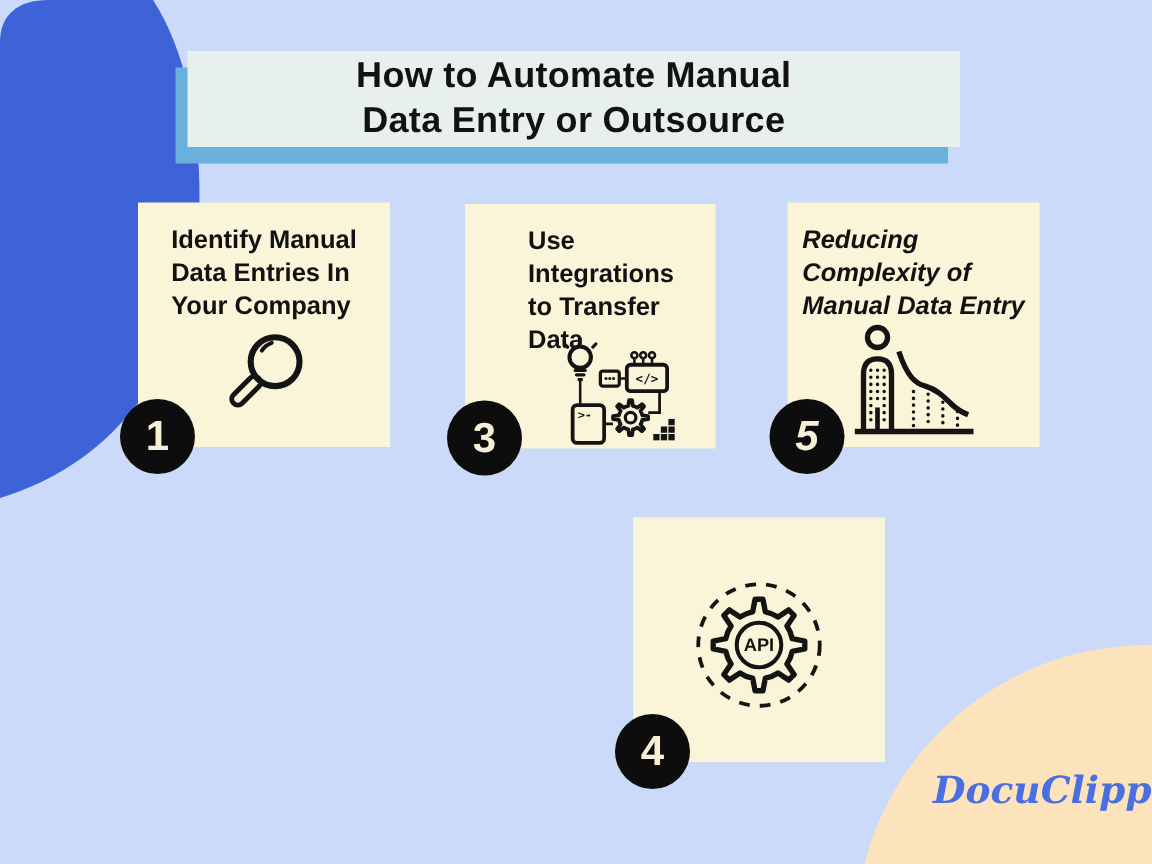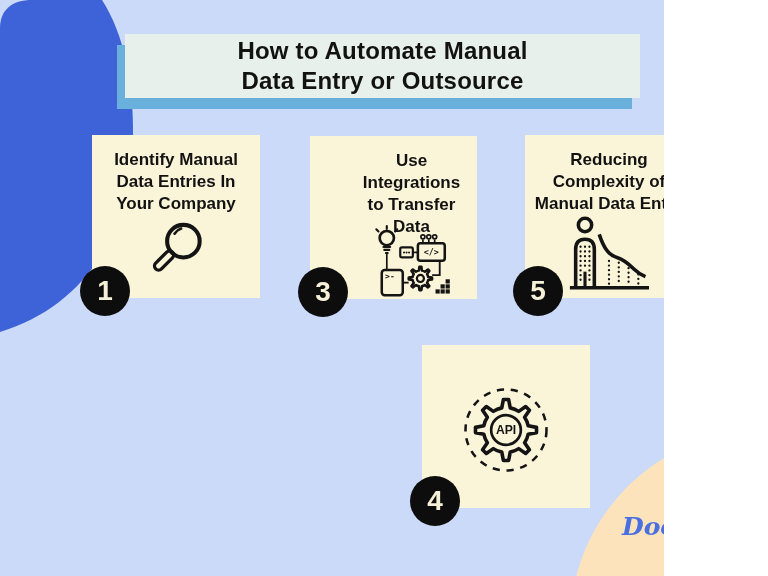--- a/index.html
+++ b/index.html
@@ -2,33 +2,33 @@
 <html style="--bg: #cbdaf9; --blob_blue: #3e63d9; --banner_bg: #e7f0eb; --banner_shadow: #69b0dc; --card_bg: #faf4d8; --ink: #121212; --badge_bg: #0d0d0d; --badge_text: #f6f0d6; --brand_blue: #4a6fe0; --peach: #fce3bc;"><head>
 <meta charset="utf-8">
 <style>
   :root{
     --bg:#cbdaf9; --blob_blue:#3e63d9; --banner_bg:#e7f0eb; --banner_shadow:#69b0dc;
     --card_bg:#faf4d8; --ink:#121212; --badge_bg:#0d0d0d; --badge_text:#f6f0d6;
     --brand_blue:#4a6fe0; --peach:#fce3bc;
   }
   html,body{margin:0;padding:0;}
   body{width:768px;height:576px;overflow:hidden;font-family:"Liberation Sans",sans-serif;}
-  .stage{position:relative;width:664px;height:576px;background:var(--bg);overflow:hidden;}
+  .stage{position:relative;width:768px;height:576px;background:var(--bg);overflow:hidden;}
   .blob{position:absolute;left:0;top:0;z-index:0;}
   .peach-circle{position:absolute;left:570px;top:430px;width:390px;height:390px;border-radius:50%;
     background:var(--peach);z-index:1;}
   .banner-shadow{position:absolute;left:117px;top:45px;width:515px;height:64px;
     background:var(--banner_shadow);z-index:2;}
   .banner{position:absolute;left:125px;top:34px;width:515px;height:64px;background:var(--banner_bg);
     z-index:3;display:flex;align-items:center;justify-content:center;}
   .banner-title{font-size:24px;font-weight:bold;color:var(--ink);text-align:center;line-height:30px;
     white-space:pre-line;letter-spacing:.2px;}
   .card{position:absolute;width:168px;height:163px;background:var(--card_bg);z-index:2;
     display:flex;flex-direction:column;align-items:center;padding:14px 6px 8px;box-sizing:border-box;}
-  .card-label{font-size:17px;font-weight:bold;color:var(--ink);text-align:center;line-height:22px;
+  .card-label{font-size:17px;font-weight:bold;color:var(--ink);text-align:left;line-height:22px;
     white-space:pre-line;}
   .card-icon{flex:1;display:flex;align-items:center;justify-content:center;min-height:0;}
   .badge{position:absolute;left:-12px;bottom:-18px;width:50px;height:50px;border-radius:50%;
     background:var(--badge_bg);display:flex;align-items:center;justify-content:center;z-index:4;}
   .badge span{color:var(--badge_text);font-size:28px;font-weight:bold;line-height:1;}
   .logo{position:absolute;left:622px;top:512px;z-index:3;color:var(--brand_blue);
     font-family:"DejaVu Serif",serif;font-style:italic;font-weight:bold;font-size:25px;}
   svg text{font-family:"DejaVu Sans Mono",monospace;font-weight:bold;fill:#141414;}
   svg .api-txt{font-family:"Liberation Sans",sans-serif;}
 </style>
@@ -100,21 +100,21 @@
         <rect x="90" y="67" width="5" height="5" fill="#141414"></rect>
           <rect x="90" y="73" width="5" height="5" fill="#141414"></rect>
           <rect x="90" y="79" width="5" height="5" fill="#141414"></rect>
       </svg>
     </div>
     <div class="badge">
         <span>3</span>
       </div>
   </div>
 
-  <div class="card" style="left:525px;top:135px;">
+  <div class="card" style="left:525px;top:135px;font-style:italic;">
     <div class="card-label">Reducing
 Complexity of
 Manual Data Entry</div>
     <div class="card-icon">
       <svg width="92" height="80" viewBox="0 0 100 90">
         <path d="M6 84 H95" stroke="#141414" stroke-width="4"></path>
         <circle cx="23" cy="13.5" r="7.5" fill="none" stroke="#141414" stroke-width="4"></circle>
         <path d="M12.5 84 V41 Q12.5 29.5 23 29.5 Q33.5 29.5 33.5 41 V84" fill="none" stroke="#141414" stroke-width="4"></path>
         <path d="M23 84 V66" stroke="#141414" stroke-width="3.5"></path>
         <path d="M18 38 V78 M23 38 V60 M28 38 V78" fill="none" stroke="#141414" stroke-width="2.6" stroke-linecap="round" stroke-dasharray="0.1 5.2"></path>

